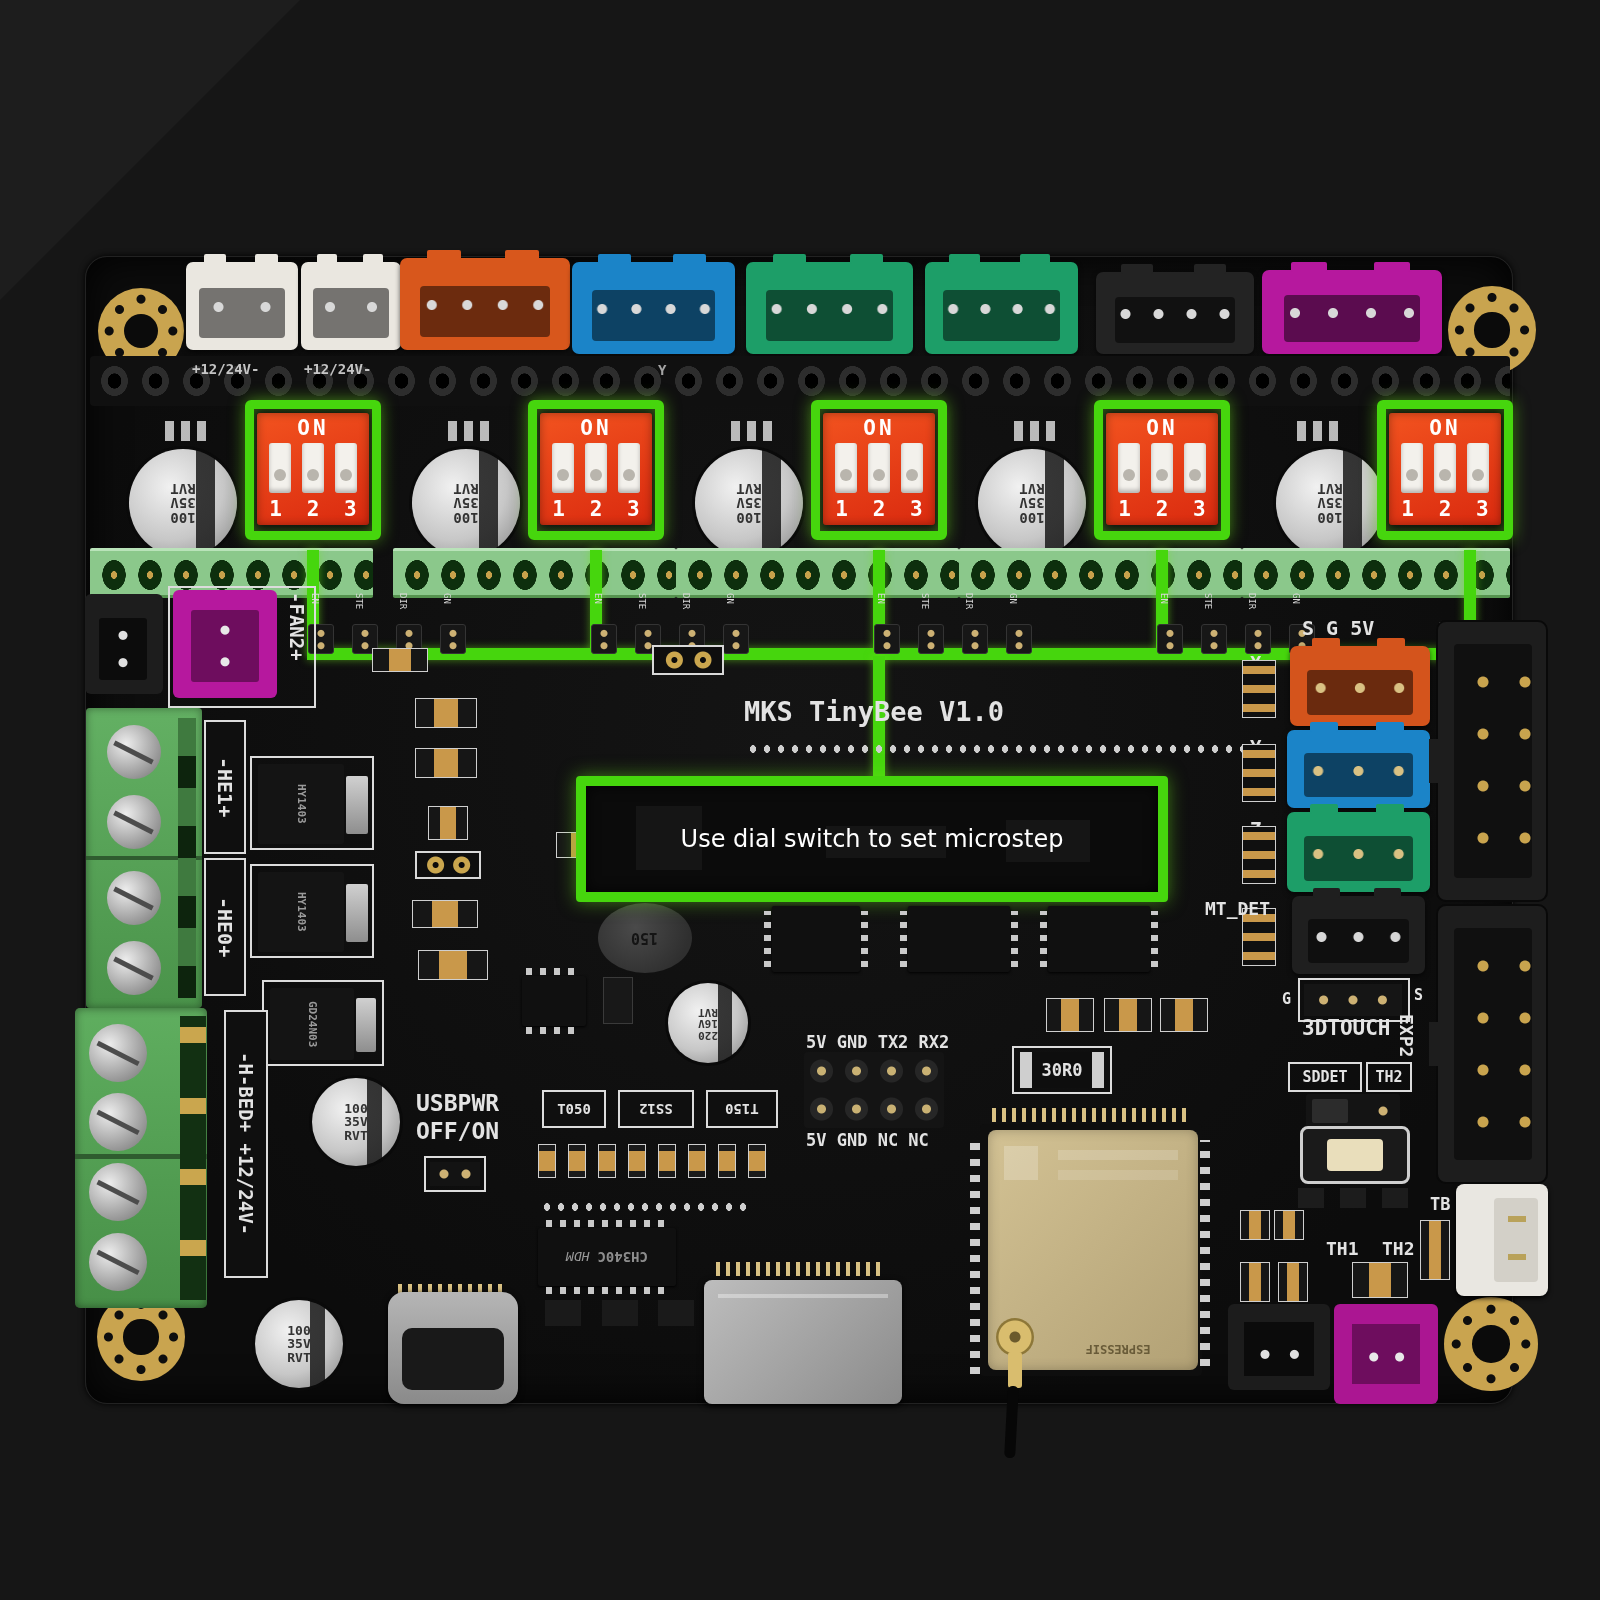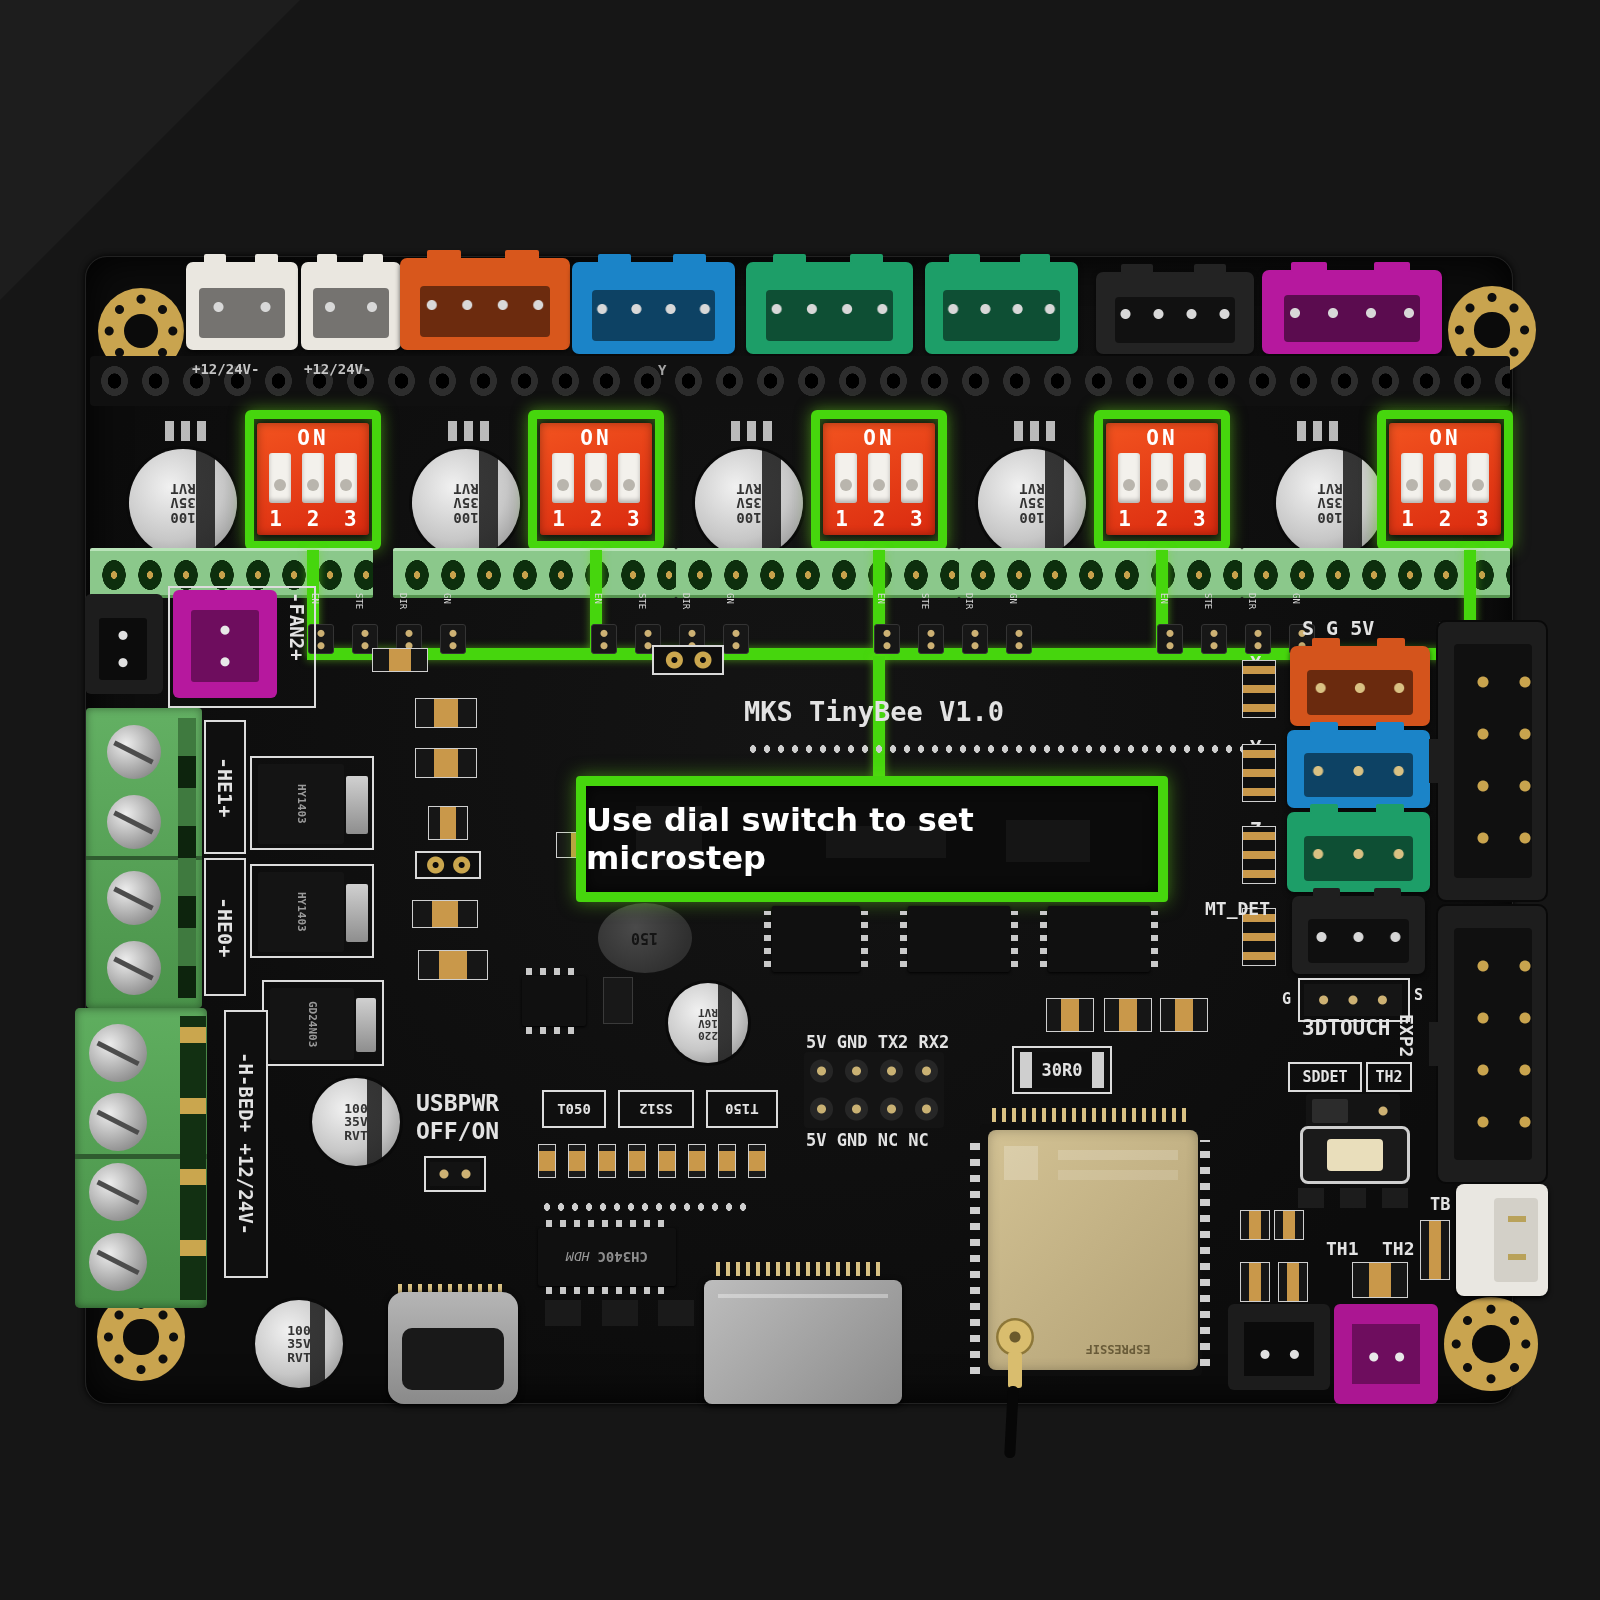--- a/index.html
+++ b/index.html
@@ -35,21 +35,21 @@
       background-size:25% 100%;}
   .gold .pins{background-image:radial-gradient(circle, #d9c183 4.5px, transparent 5.5px);}
   
   .hdrstrip{background:#101010;border-radius:4px;
       background-image:radial-gradient(closest-side, #000 32%, #2d2d2d 34% 64%, transparent 66%);
       background-size:41px 46px;background-position:4px 2px;}
   .sock{background:#8bc88b;border-top:3px solid #b9e3b9;border-bottom:3px solid #55934f;
       background-image:radial-gradient(closest-side, #c7a14b 16%, #0d2f0d 18% 64%, transparent 66%);
       background-size:36px 46px;background-position:6px 1px;border-radius:2px;}
   
-  .hlbox{top:410px;width:136px;height:140px;border:9px solid #46d60d;border-radius:6px;
+  .hlbox{top:400px;width:136px;height:140px;border:9px solid #46d60d;border-radius:6px;
       box-shadow:0 0 16px rgba(110,228,30,.55), inset 0 0 12px rgba(110,228,30,.4);padding-left:24px;}
   .gline{background:#46d60d;box-shadow:0 0 9px rgba(110,228,30,.55);}
   .dip{left:3px;top:4px;width:112px;height:112px;border-radius:3px;
       background:linear-gradient(160deg,#f2531f,#da2a0f);box-shadow:inset 0 0 10px rgba(0,0,0,.35);}
   .dipon{left:0;right:0;top:3px;text-align:center;font-size:21px;font-weight:bold;
       color:#fff;letter-spacing:3px;}
   .slider{top:30px;width:22px;height:50px;background:#f3f1ec;border-radius:3px;
       box-shadow:inset 0 -3px 4px rgba(0,0,0,.25);}
   .slider:after{content:'';position:absolute;left:5px;top:26px;width:12px;height:12px;
       border-radius:50%;background:#b9b5ad;}
@@ -98,21 +98,21 @@
   .res3{border:1px solid #cfcfcf;background-color:#101010;
       background-image:repeating-linear-gradient(0deg, transparent 0 5px, #c9984a 5px 13px, transparent 13px 19px);}
   .idc{background:#1d1d1d;border:2px solid #090909;border-radius:10px;}
   .idc .well{left:16px;right:14px;top:22px;bottom:22px;background:#101010;border-radius:4px;
       background-image:radial-gradient(circle, #c9a44e 5px, transparent 6px);
       background-size:42px 52px;background-position:8px 12px;}
   .idc:before{content:'';position:absolute;left:-9px;top:42%;width:10px;height:16%;background:#1d1d1d;}
   .ann{border:10px solid #46d60d;border-radius:4px;background:#0b0b0b;
       box-shadow:0 0 18px rgba(110,228,30,.5), inset 0 0 14px rgba(0,0,0,.8);}
   .annote{position:absolute;inset:0;display:flex;align-items:center;justify-content:center;
-      color:#fff;font-family:"DejaVu Sans", sans-serif;font-size:32px;font-weight:700;}
+      color:#fff;font-family:"DejaVu Sans", sans-serif;font-size:24px;font-weight:400;}
   .faint{background:#151515;}
   .led{position:static;width:18px;height:34px;border:1px solid #cfcfcf;
       background:linear-gradient(#1b1b1b 20%, #c9984a 20% 80%, #1b1b1b 80%);}
   .ledrow{display:flex;gap:12px;}
   .mostab{background:linear-gradient(#d0d0d0,#8e8e8e);border-radius:2px;}
   .mtext{color:#9a9a9a;font-size:11px;font-weight:bold;writing-mode:vertical-rl;line-height:1.2;}
 </style>
 </head>
 <body>
 

